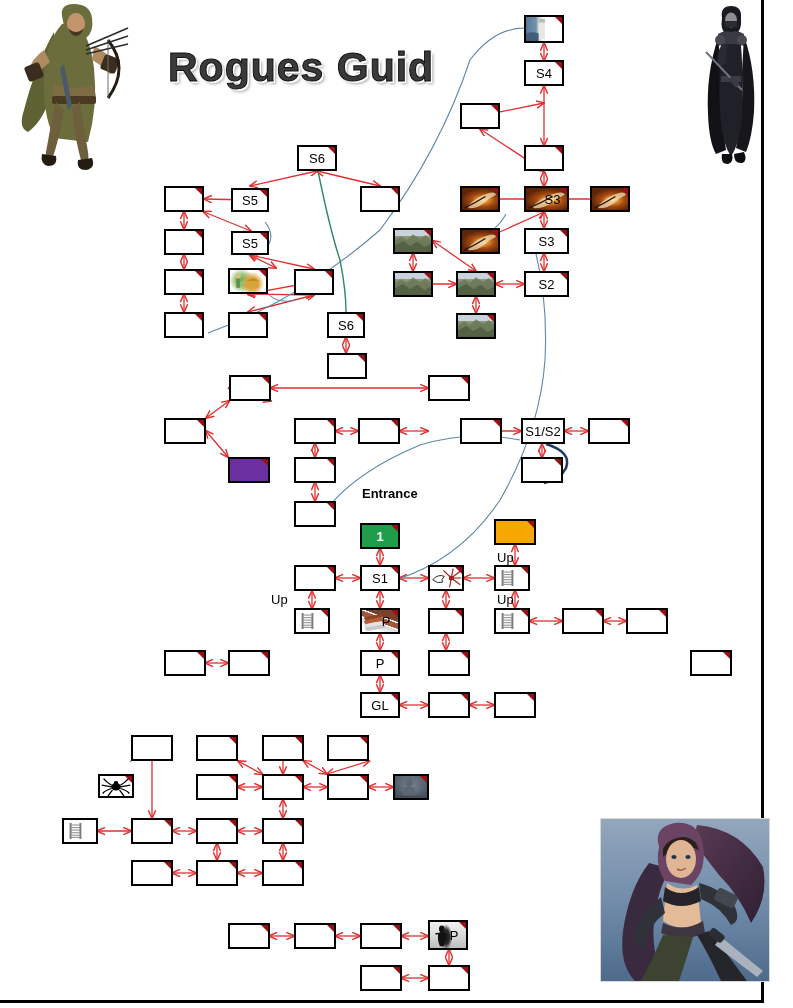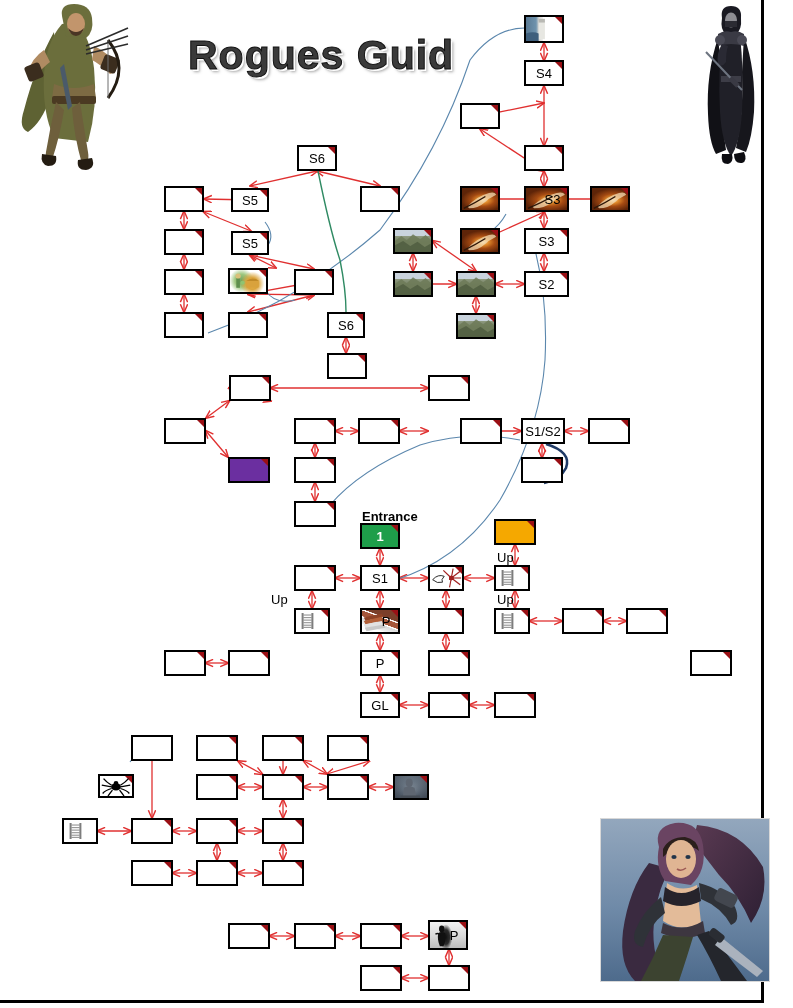--- a/index.html
+++ b/index.html
@@ -33,32 +33,31 @@
     top: 1000px;
     width: 764px;
     height: 0;
     border-top: 3px solid #000;
   }
 
   
   #title {
     position: absolute;
     left: 168px;
-    top: 32px;
+    top: 44px;
     font-size: 41px;
     font-weight: bold;
     letter-spacing: 1px;
     color: #3a3a3a;
     text-shadow:
       2px 2px 0 #ffffff,
       -1px -1px 0 #ffffff,
       3px 3px 3px rgba(120,120,120,.65);
     -webkit-text-stroke: 1px #111;
     white-space: nowrap;
-    margin-left: 20px;
   }
 
   
   #links {
     position: absolute;
     left: 0; top: 0;
     width: 793px; height: 1008px;
     pointer-events: none;
   }
 
@@ -713,19 +712,19 @@
             <path d="M9 13 Q13 10 17 13 Q18 22 15 28 L11 28 Q8 21 9 13 Z" fill="#111"></path>
             <path d="M6 14 Q10 12 12 16" stroke="#111" stroke-width="1.6" fill="none"></path>
           </svg>
         </span>
         <span class="lbl" style="margin-left: 12px;">P</span>
       </div>
       <div class="room " style="left: 360px; top: 965px; width: 42px; height: 26px;"></div>
       <div class="room " style="left: 428px; top: 965px; width: 42px; height: 26px;"></div>
     </div>
   <div id="labels-layer">
-      <div class="flabel bold" style="left: 362px; top: 509px;">Entrance</div>
+      <div class="flabel bold" style="left: 362px; top: 486px;">Entrance</div>
       <div class="flabel" style="left: 271px; top: 592px;">Up</div>
       <div class="flabel" style="left: 497px; top: 550px;">Up</div>
       <div class="flabel" style="left: 497px; top: 592px;">Up</div>
     </div>
 
 </div>
 
 </body></html>

